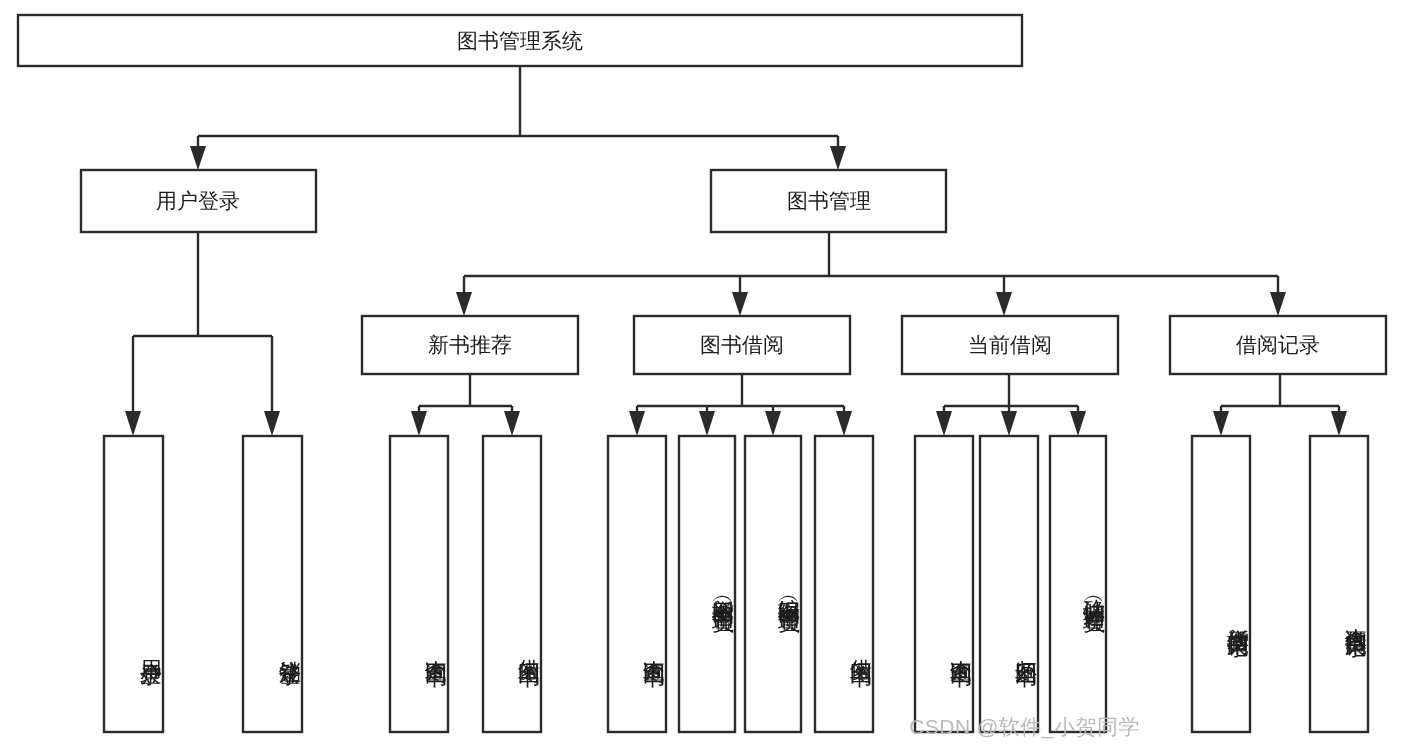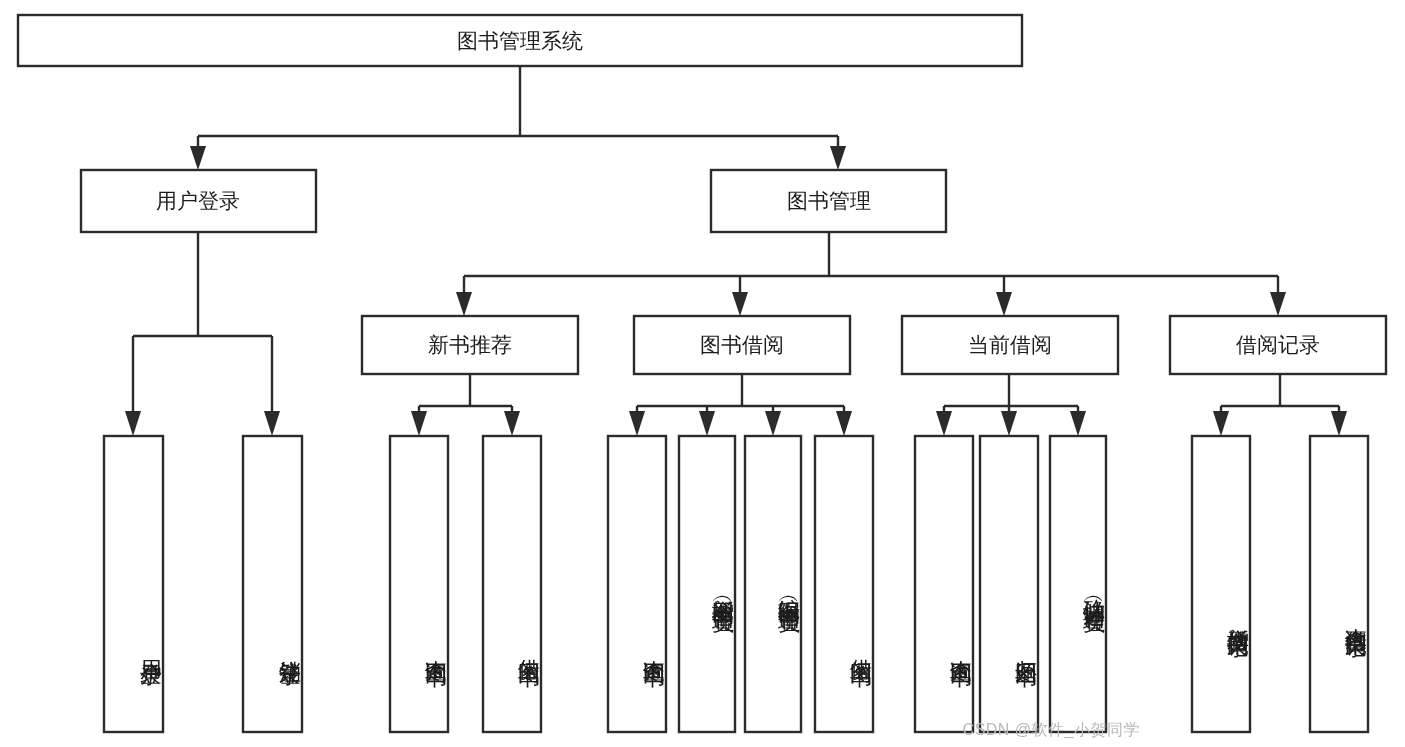--- a/index.html
+++ b/index.html
@@ -62,21 +62,21 @@
     letter-spacing: 2px;
     white-space: nowrap;
     pointer-events: none;
     user-select: none;
   }
   .watermark {
     position: absolute;
     right: 8px;
     bottom: 6px;
     font-family: "Liberation Sans", "DejaVu Sans", sans-serif;
-    font-size: 16px;
+    font-size: 21px;
     color: #b9b9b9;
     letter-spacing: 0.5px;
     white-space: nowrap;
   }
 </style>
 </head>
 <body>
 
 <div id="diagram-root">
 

